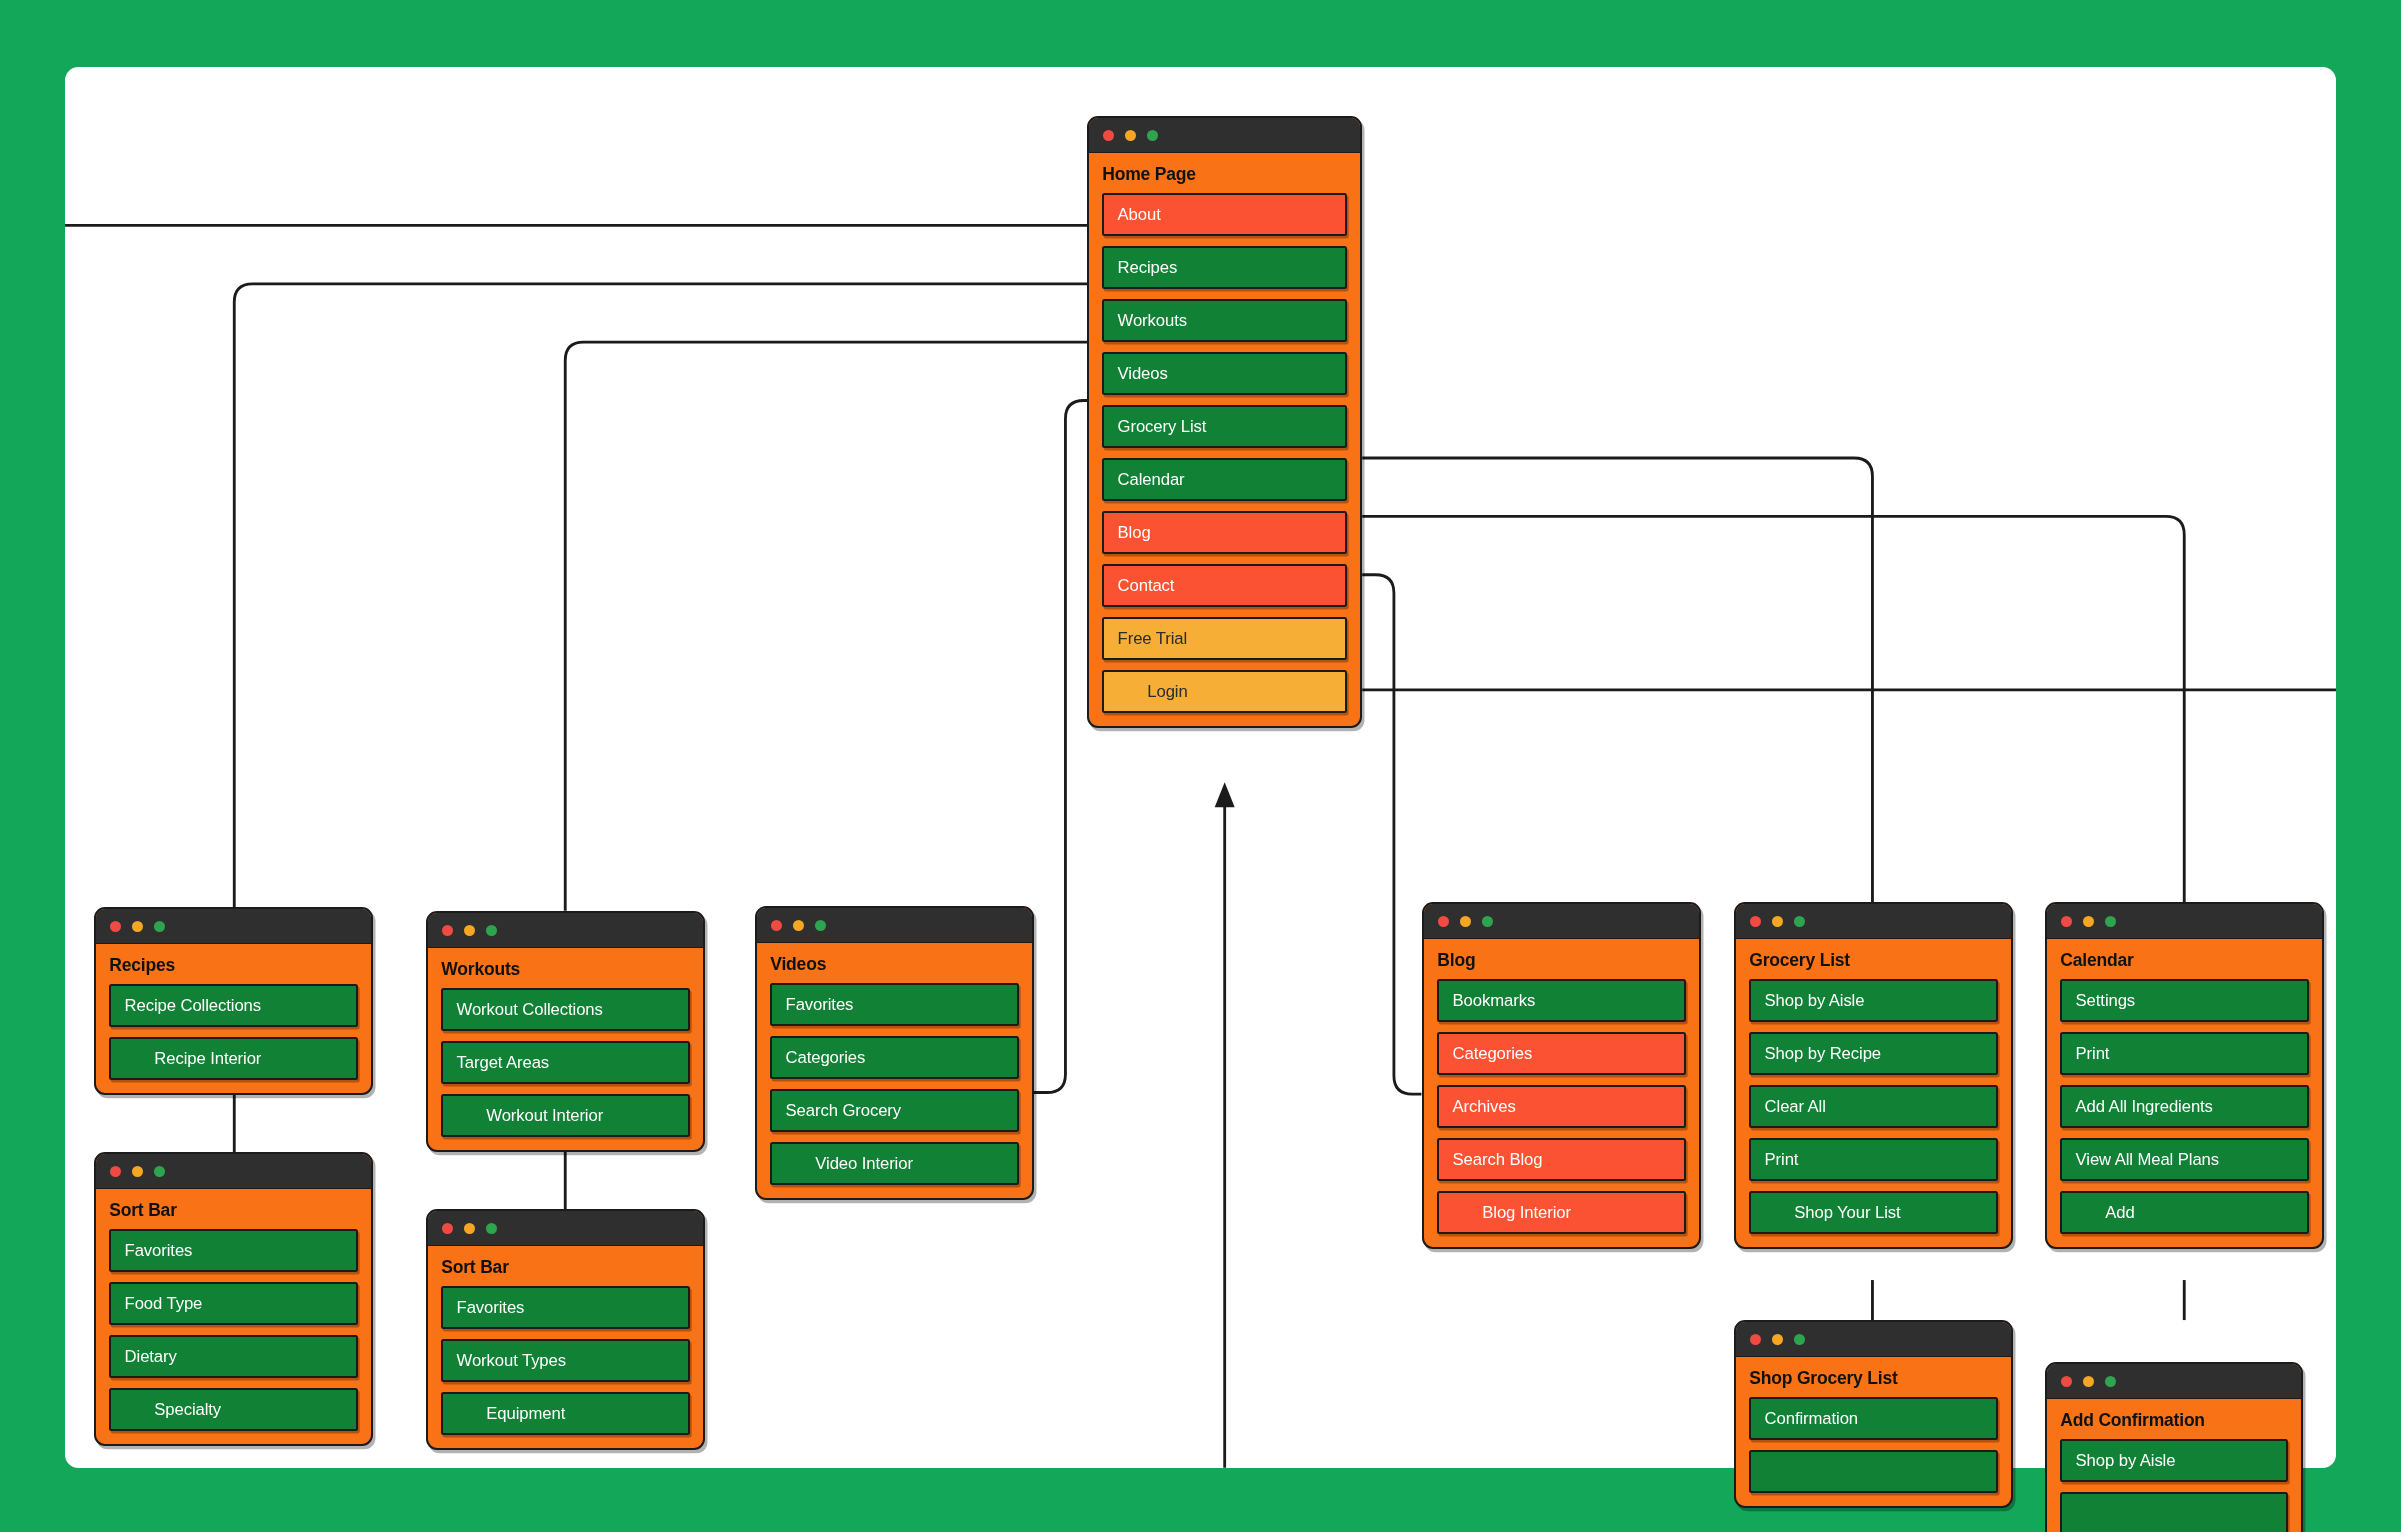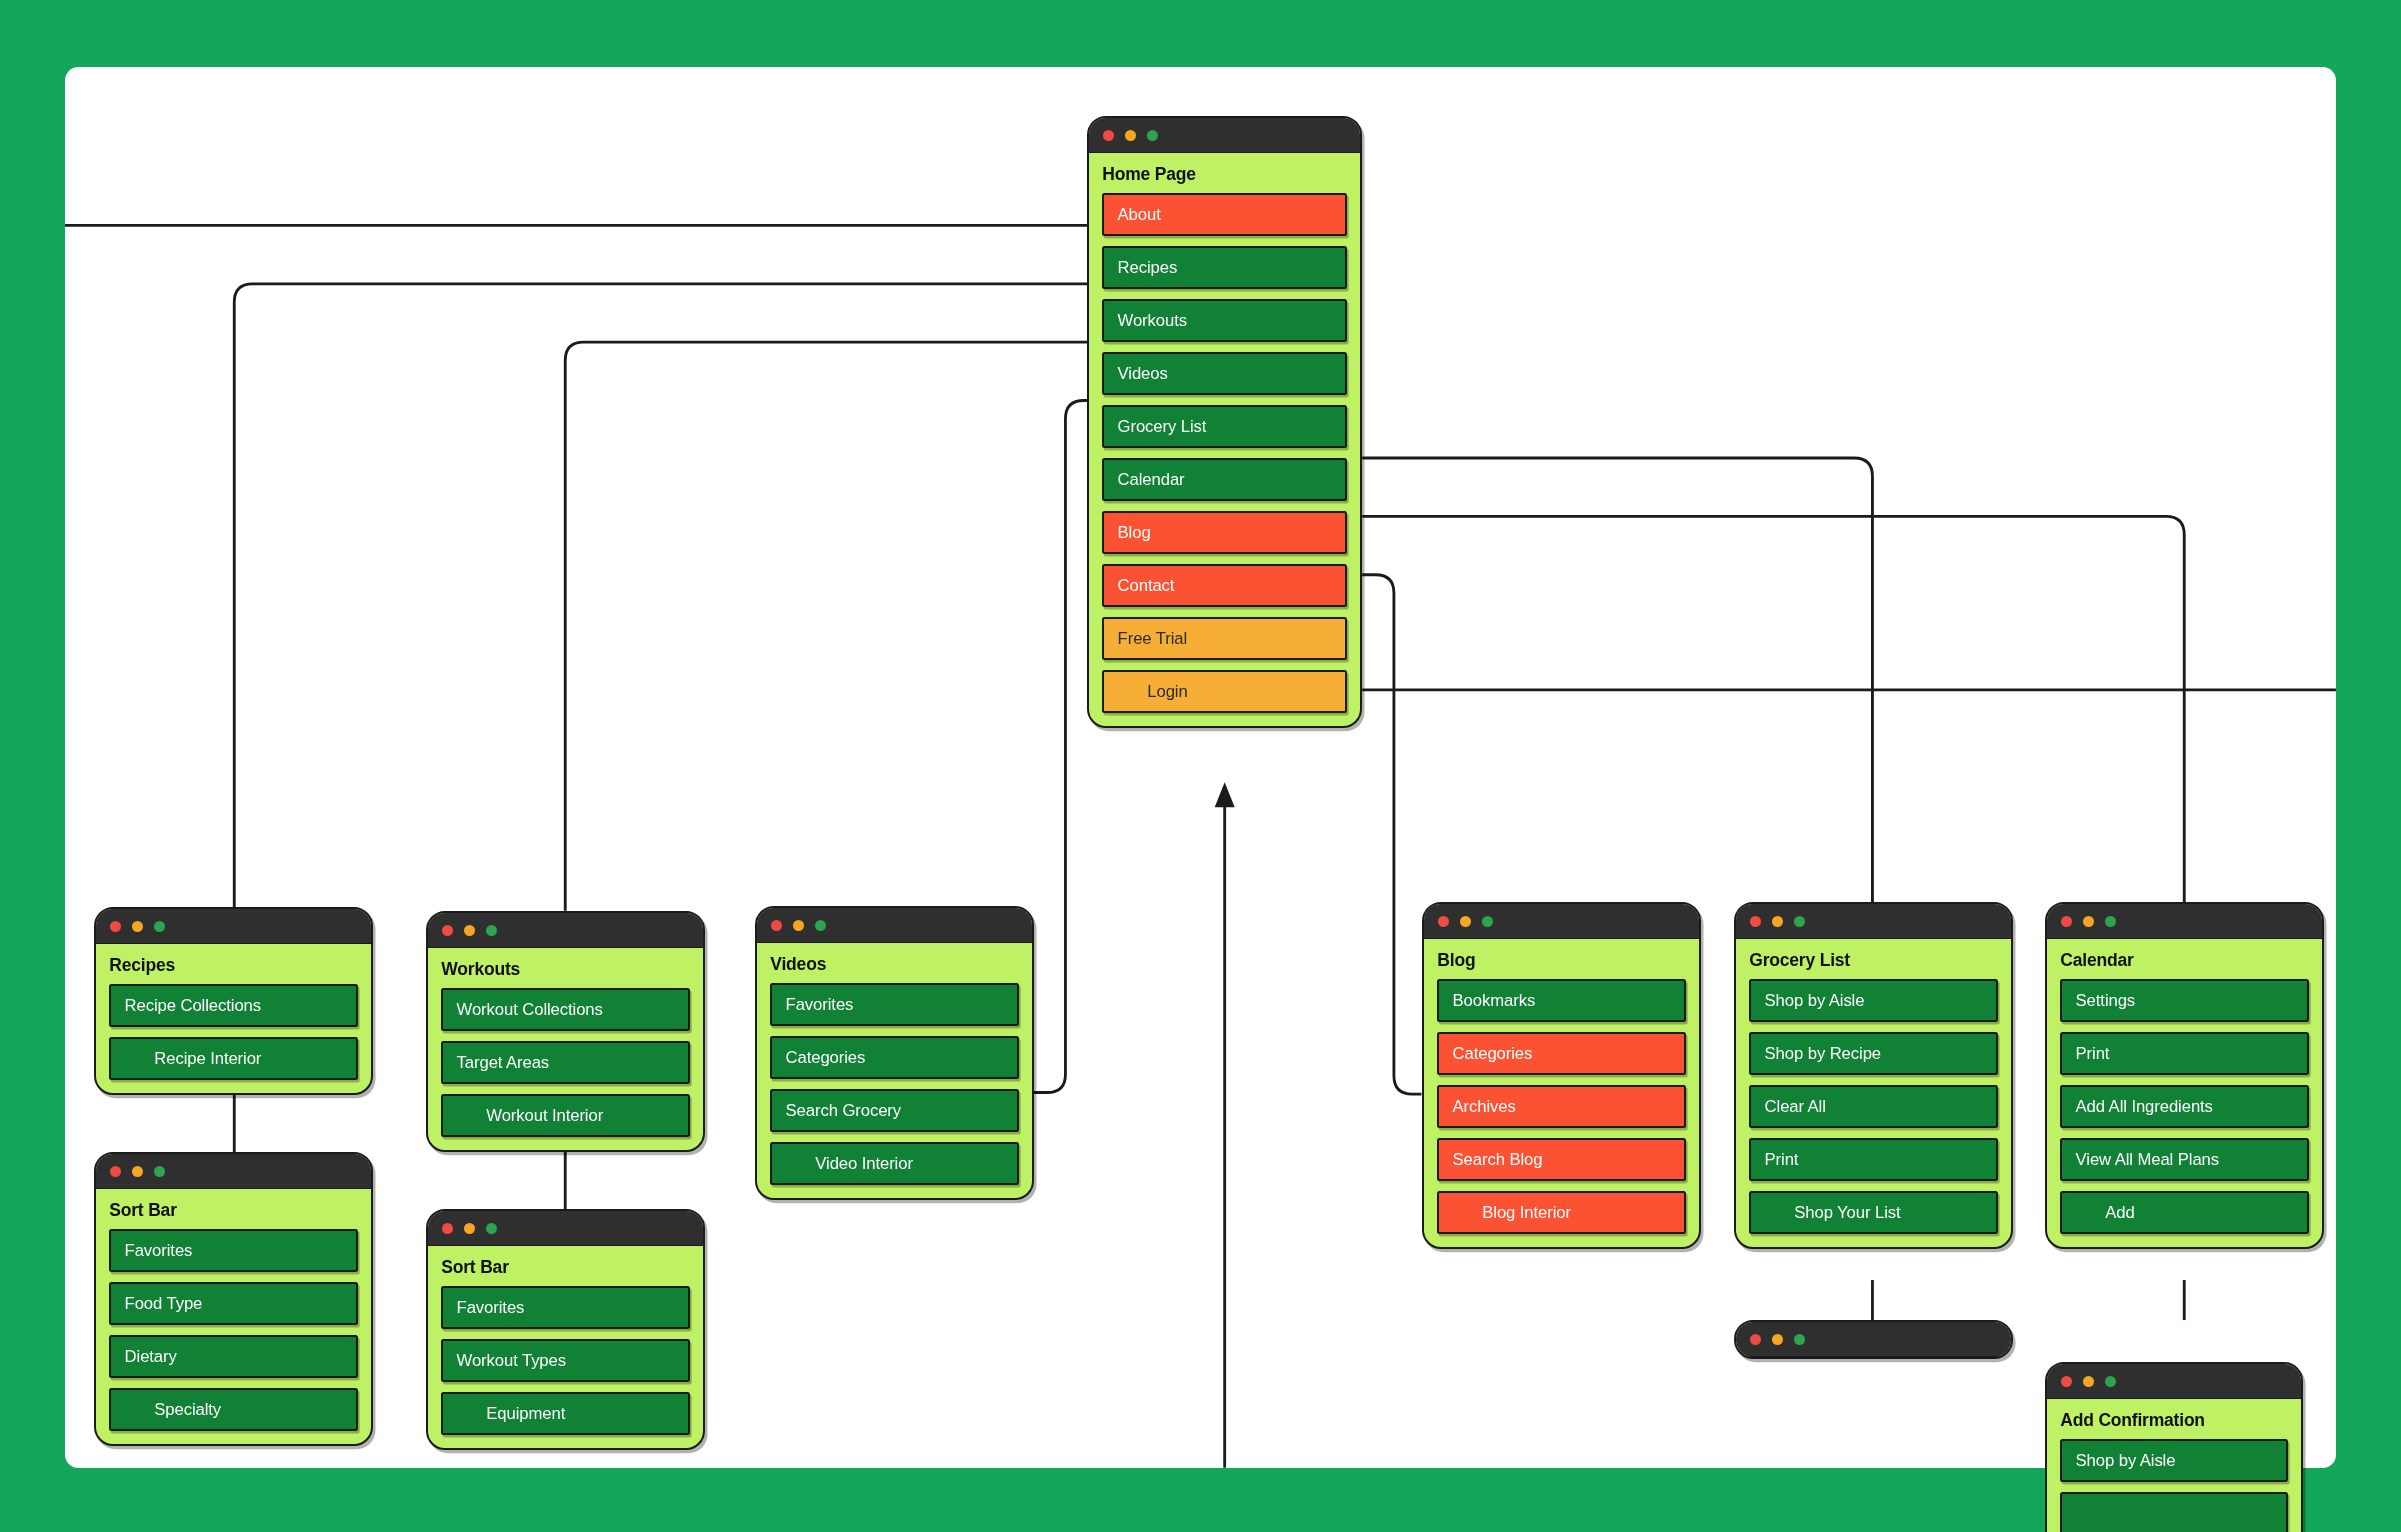--- a/index.html
+++ b/index.html
@@ -24,23 +24,23 @@
     position: absolute;
     left: 0; top: 0;
     width: 2401px; height: 1533px;
     pointer-events: none;
   }
   #wires path, #wires line { fill: none; stroke: #1b1b1b; stroke-width: 3.4; }
 
   
   .card {
     position: absolute;
-    background: #bef264;
+    background: #f97316;
     border: 2.5px solid #1b1b1b;
-    border-radius: 19px;
+    border-radius: 11px;
     box-shadow: 2.5px 3.3px 0 rgba(0,0,0,0.30);
     overflow: hidden;
   }
   .titlebar {
     height: 35px;
     background: #2f2f2f;
     display: flex;
     align-items: center;
     padding-left: 14px;
     gap: 11px;
@@ -267,20 +267,25 @@
     <div class="item green">Add</div>
   </div>
 </div>
 
 <div class="card" id="card-shopgl">
   <div class="titlebar">
     <span class="dot red"></span>
     <span class="dot amber"></span>
     <span class="dot green"></span>
   </div>
+  <div class="card-body">
+    <div class="card-title">Shop Grocery List</div>
+    <div class="item green">Confirmation</div>
+    <div class="item green"></div>
+  </div>
 </div>
 
 <div class="card" id="card-addconf">
   <div class="titlebar">
     <span class="dot red"></span>
     <span class="dot amber"></span>
     <span class="dot green"></span>
   </div>
   <div class="card-body">
     <div class="card-title">Add Confirmation</div>

